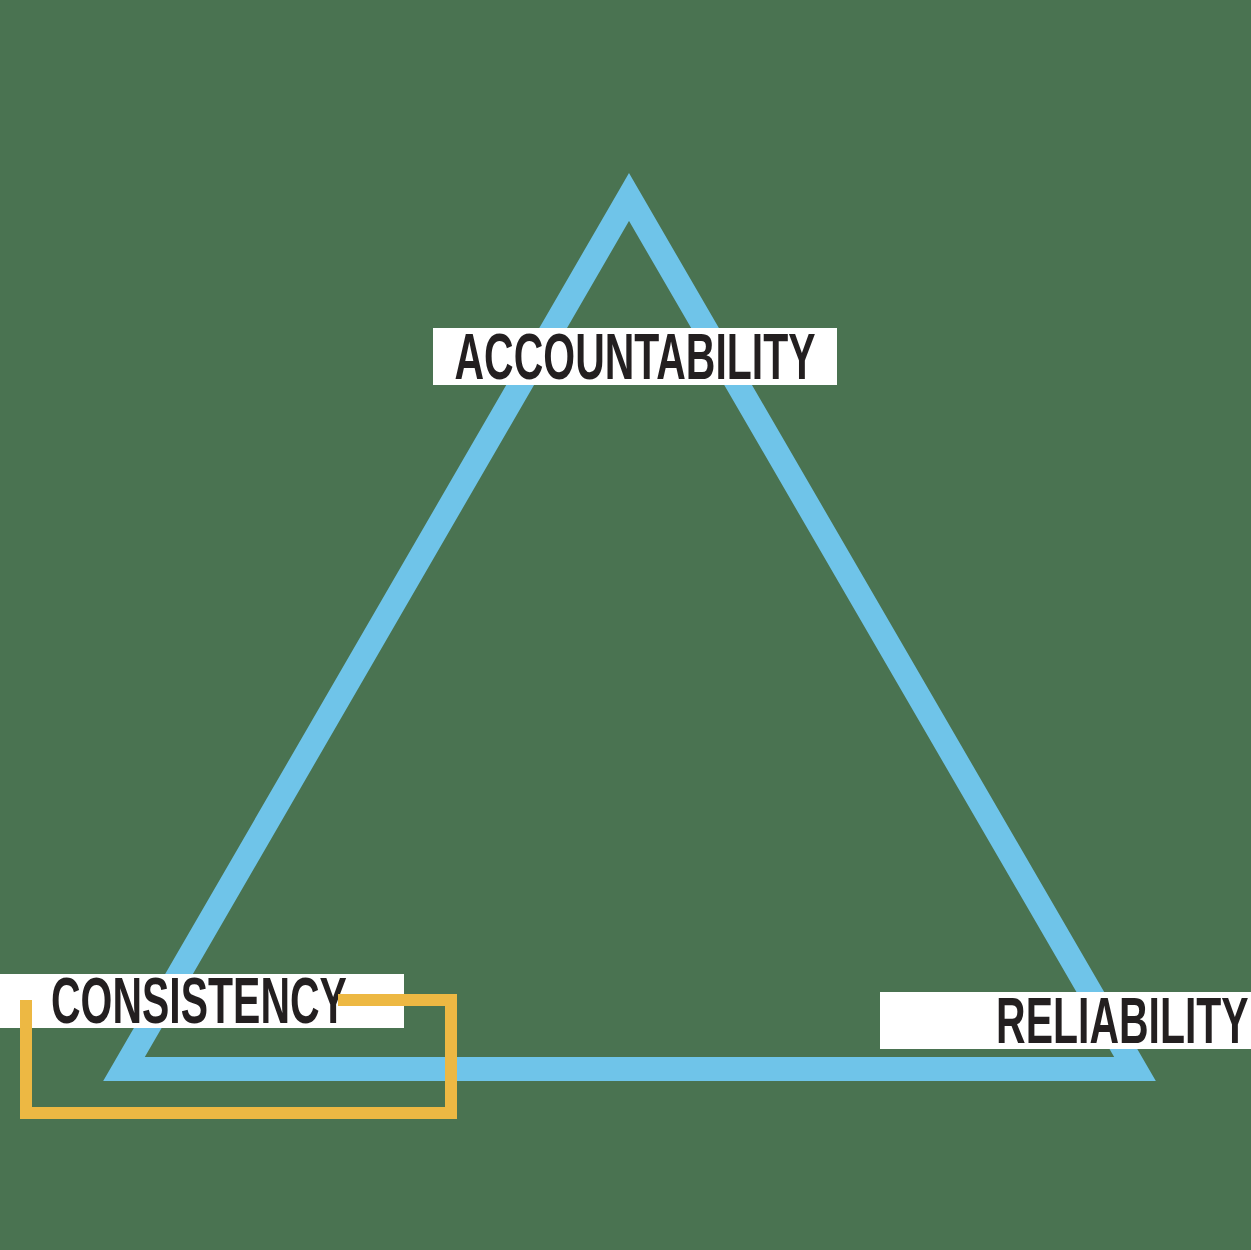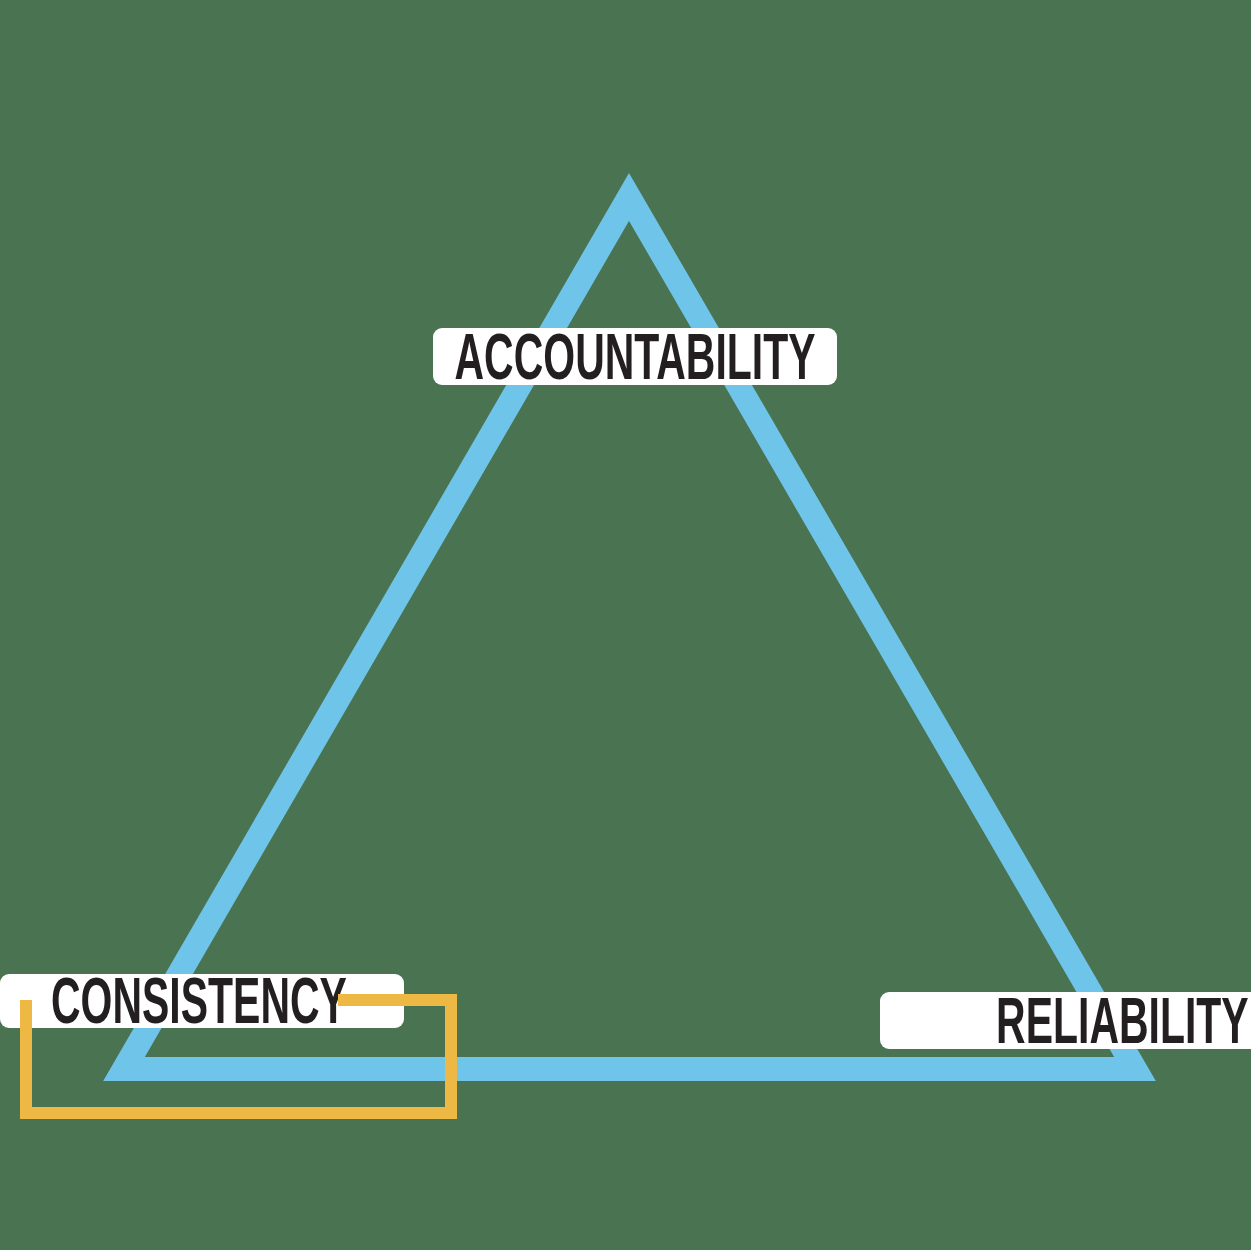--- a/index.html
+++ b/index.html
@@ -38,21 +38,20 @@
   }
 
   .label-band {
     position: absolute;
     z-index: 2;
     background: var(--label_bg, #FFFFFF);
     display: flex;
     align-items: center;
     overflow: visible;
     white-space: nowrap;
-    border-radius: 9px;
   }
   .label-band .label-text {
     font-weight: 700;
     font-size: 64px;
     line-height: 1;
     letter-spacing: 0px;
     color: var(--label_text, #231F20);
     transform: scaleX(0.64);
   }
 

